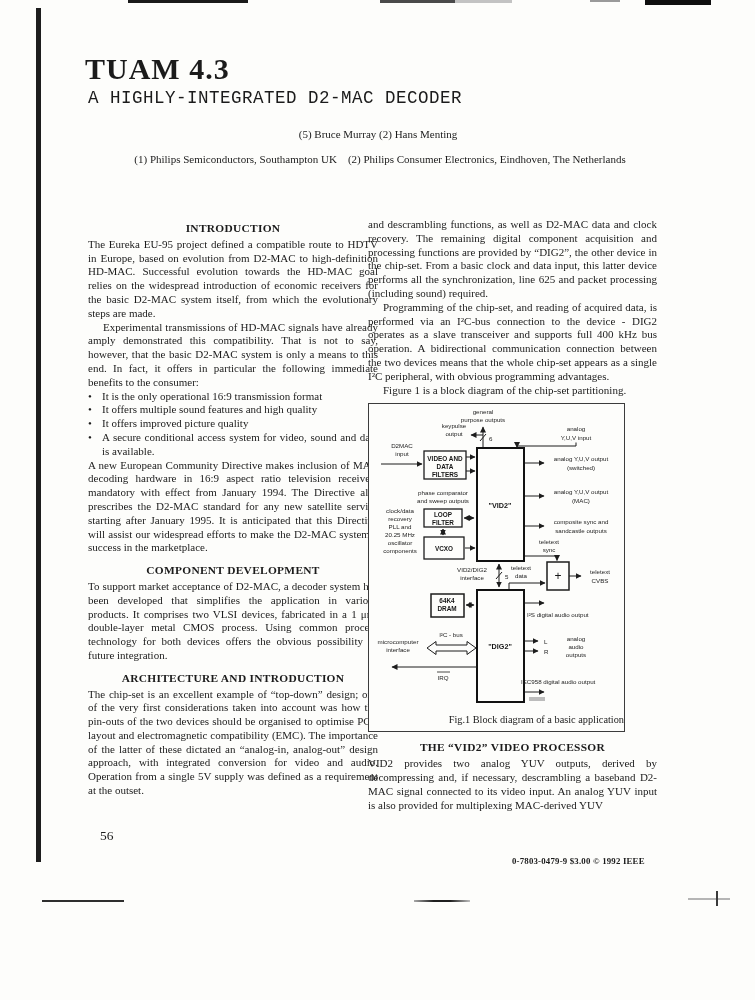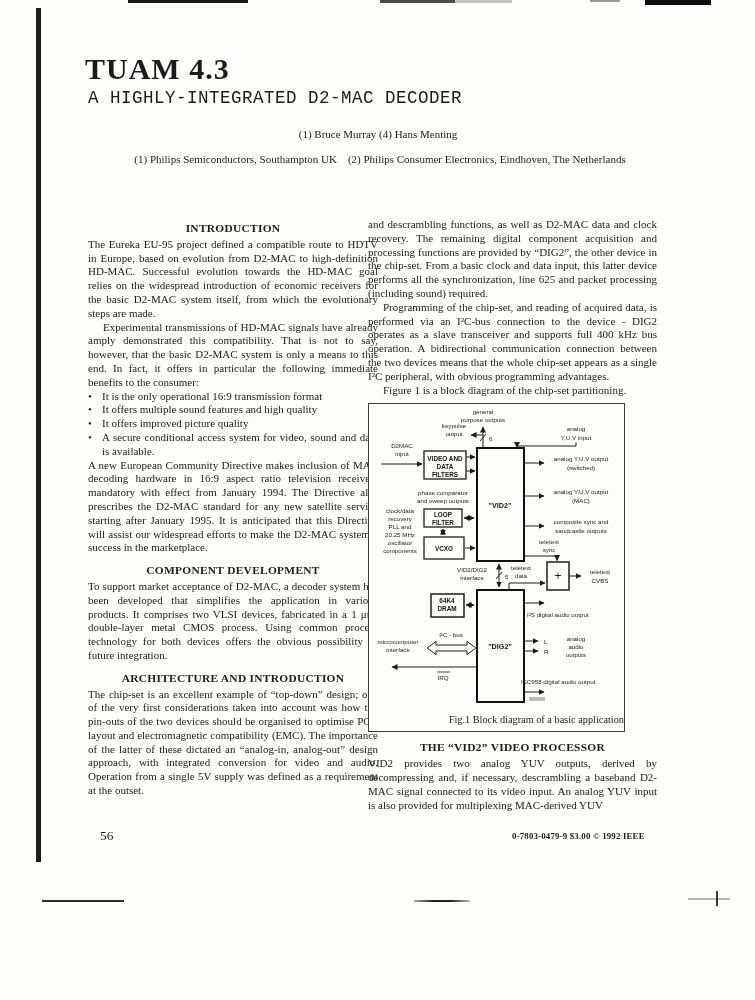--- a/index.html
+++ b/index.html
@@ -42,39 +42,39 @@
   
   .figure{position:relative;width:255px;height:327px;border:1px solid #3c3c3c;margin-top:6px;background:#fdfdfb;}
   .figure svg{position:absolute;left:0;top:0;}
   .fig-caption{position:absolute;left:0;right:0;bottom:5px;text-align:right;font-size:10.3px;}
   .dtxt{font-family:"Liberation Sans", sans-serif;font-size:6.2px;fill:#1d1d1d;}
   .dbox{font-family:"Liberation Sans", sans-serif;font-size:6.4px;font-weight:bold;fill:#161616;}
   .dchip{font-family:"Liberation Sans", sans-serif;font-size:7.2px;font-weight:bold;fill:#161616;}
   .dplus{font-family:"Liberation Sans", sans-serif;font-size:12px;fill:#161616;}
   
   .pagenum{position:absolute;left:100px;top:828px;font-size:13.5px;}
-  .copyright{position:absolute;left:512px;top:831px;font-size:8.8px;font-weight:600;letter-spacing:.2px;text-align:center;}
+  .copyright{position:absolute;left:512px;top:856px;font-size:8.8px;font-weight:600;letter-spacing:.2px;text-align:center;}
 </style>
 </head>
 <body>
 
 <div class="artifact bar-left"></div>
 <div class="artifact t1"></div>
 <div class="artifact t2a"></div>
 <div class="artifact t2b"></div>
 <div class="artifact t3"></div>
 <div class="artifact t4"></div>
 <div class="artifact b1"></div>
 <div class="artifact b2"></div>
 <div class="artifact b3"></div>
 <div class="artifact b4"></div>
 
 <div class="session">TUAM 4.3</div>
 <div class="title">A HIGHLY-INTEGRATED D2-MAC DECODER</div>
-<div class="authors">(1) Bruce Murray (4) Hans Menting</div>
+<div class="authors">(5) Bruce Murray (2) Hans Menting</div>
 <div class="affil">(1) Philips Semiconductors, Southampton UK    (2) Philips Consumer Electronics, Eindhoven, The Netherlands</div>
 
 <div class="col col-left">
   <h3 class="sec first">INTRODUCTION</h3>
   <p>The Eureka EU-95 project defined a compatible route to HDTV in Europe, based on evolution from D2-MAC to high-definition HD-MAC. Successful evolution towards the HD-MAC goal relies on the widespread introduction of economic receivers for the basic D2-MAC system itself, from which the evolutionary steps are made.</p>
   <p class="indent">Experimental transmissions of HD-MAC signals have already amply demonstrated this compatibility. That is not to say, however, that the basic D2-MAC system is only a means to this end. In fact, it offers in particular the following immediate benefits to the consumer:</p>
   <div class="bullets">
     <div class="bullet">
       <span class="dot">•</span>
       <span class="btxt">It is the only operational 16:9 transmission format</span>

